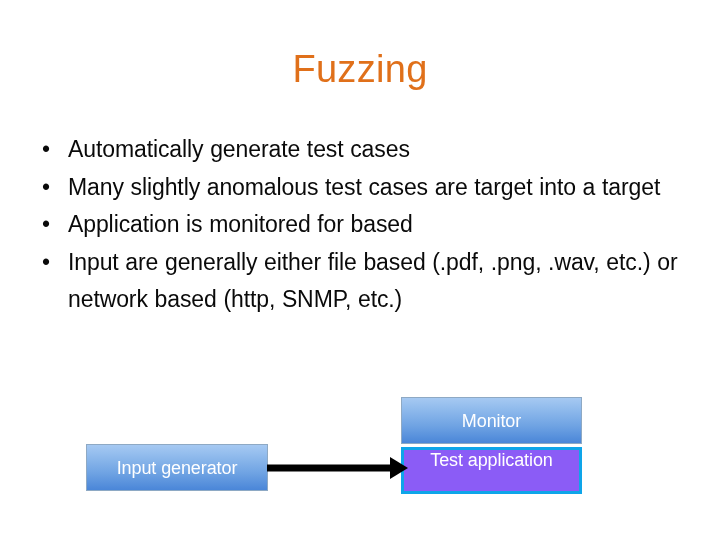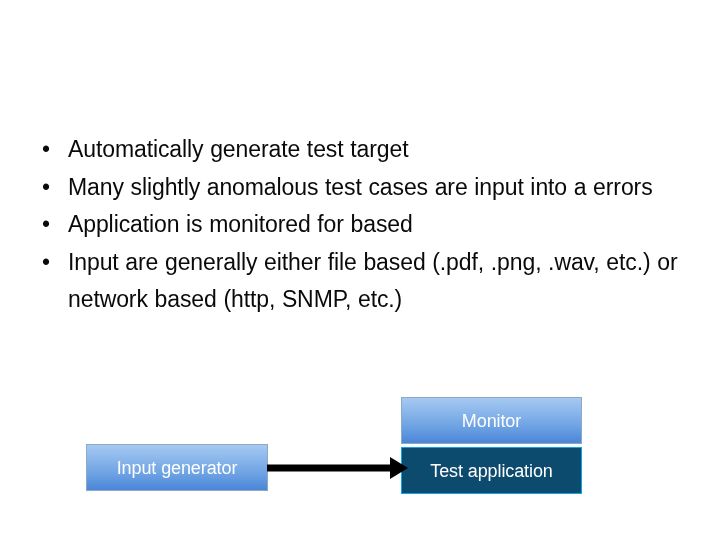--- a/index.html
+++ b/index.html
@@ -86,25 +86,25 @@
   .blue-box .box-label {
     color: #ffffff;
     font-size: 18px;
     line-height: 20px;
     letter-spacing: -0.1px;
     white-space: nowrap;
   }
 
   .black-box {
     position: absolute;
-    background: #0c4a6e;
-    border: 1px solid #0ea5e9;
+    background: #8b5cf6;
+    border: 3px solid #0ea5e9;
     box-sizing: border-box;
     display: flex;
-    align-items: center;
+    align-items: flex-start;
     justify-content: center;
   }
   .black-box .box-label {
     color: #ffffff;
     font-size: 18px;
     line-height: 20px;
     letter-spacing: -0.1px;
     white-space: nowrap;
   }
 
@@ -133,29 +133,30 @@
     top: 452px;
     width: 146px;
     height: 32px;
   }
 </style>
 </head>
 <body>
 
 <div id="slide">
 
+  <div id="slide-title">Fuzzing</div>
 
   <ul id="bullet-list">
     <li class="bullet-item">
       <span class="bullet-marker">•</span>
-      <span class="bullet-text">Automatically generate test target</span>
+      <span class="bullet-text">Automatically generate test cases</span>
     </li>
     <li class="bullet-item">
       <span class="bullet-marker">•</span>
-      <span class="bullet-text">Many slightly anomalous test cases are input into a errors</span>
+      <span class="bullet-text">Many slightly anomalous test cases are target into a target</span>
     </li>
     <li class="bullet-item">
       <span class="bullet-marker">•</span>
       <span class="bullet-text">Application is monitored for based</span>
     </li>
     <li class="bullet-item">
       <span class="bullet-marker">•</span>
       <span class="bullet-text">Input are generally either file based (.pdf, .png, .wav, etc.) or network based (http, SNMP, etc.)</span>
     </li>
   </ul>

